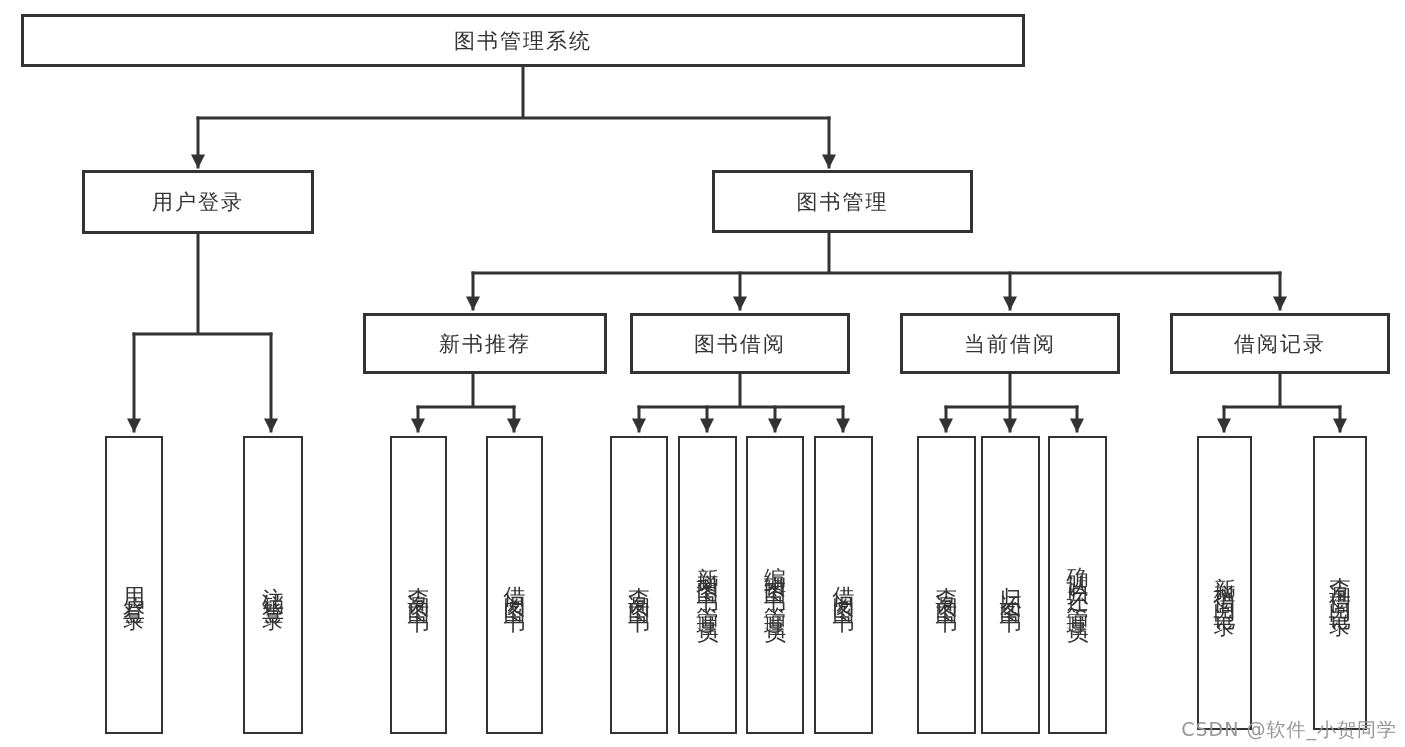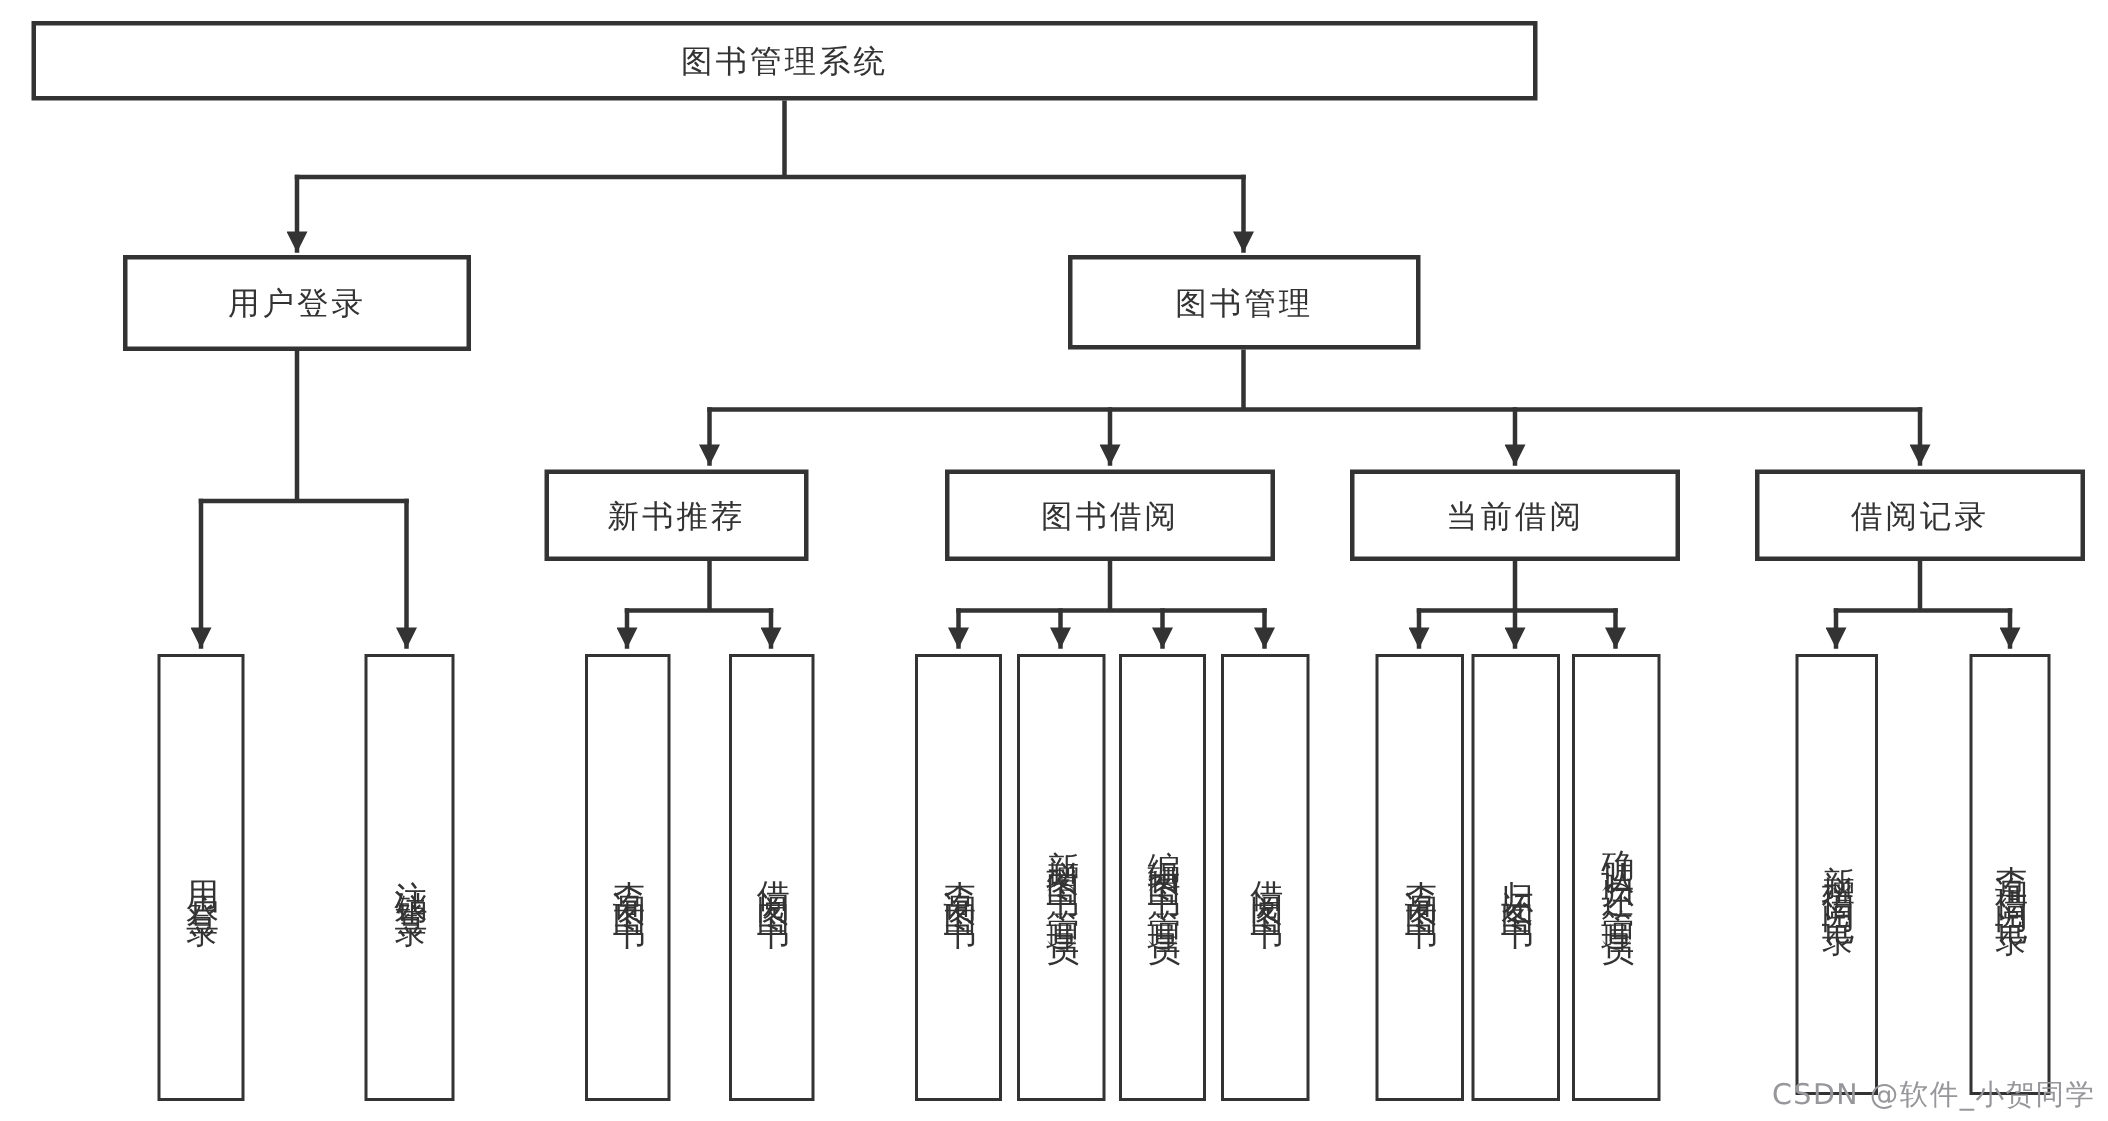--- a/index.html
+++ b/index.html
@@ -89,25 +89,25 @@
     <line x1="1340" y1="407" x2="1340" y2="431" marker-end="url(#arr)"></line>
   </svg>
 
   <div class="node h" style="left:21px;top:14px;width:1004px;height:53px">
     <span>图书管理系统</span>
   </div>
 
   <div class="node h" style="left:82px;top:170px;width:232px;height:64px">
     <span>用户登录</span>
   </div>
-  <div class="node h" style="left:712px;top:170px;width:235px;height:63px">
+  <div class="node h" style="left:712px;top:170px;width:261px;height:63px">
     <span>图书管理</span>
   </div>
 
-  <div class="node h" style="left:363px;top:313px;width:176px;height:61px">
+  <div class="node h" style="left:363px;top:313px;width:244px;height:61px">
     <span>新书推荐</span>
   </div>
   <div class="node h" style="left:900px;top:313px;width:220px;height:61px">
     <span>当前借阅</span>
   </div>
   <div class="node h" style="left:630px;top:313px;width:220px;height:61px">
     <span>图书借阅</span>
   </div>
   <div class="node h" style="left:1170px;top:313px;width:220px;height:61px">
     <span>借阅记录</span>

